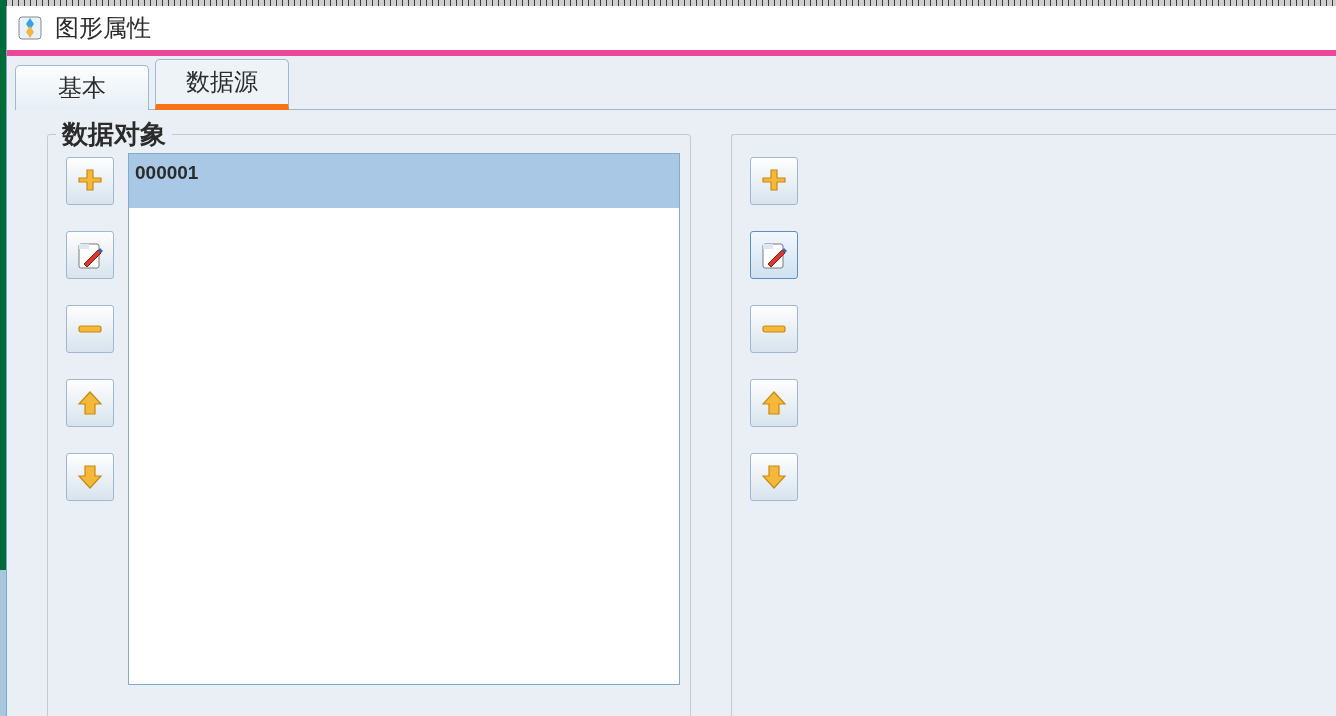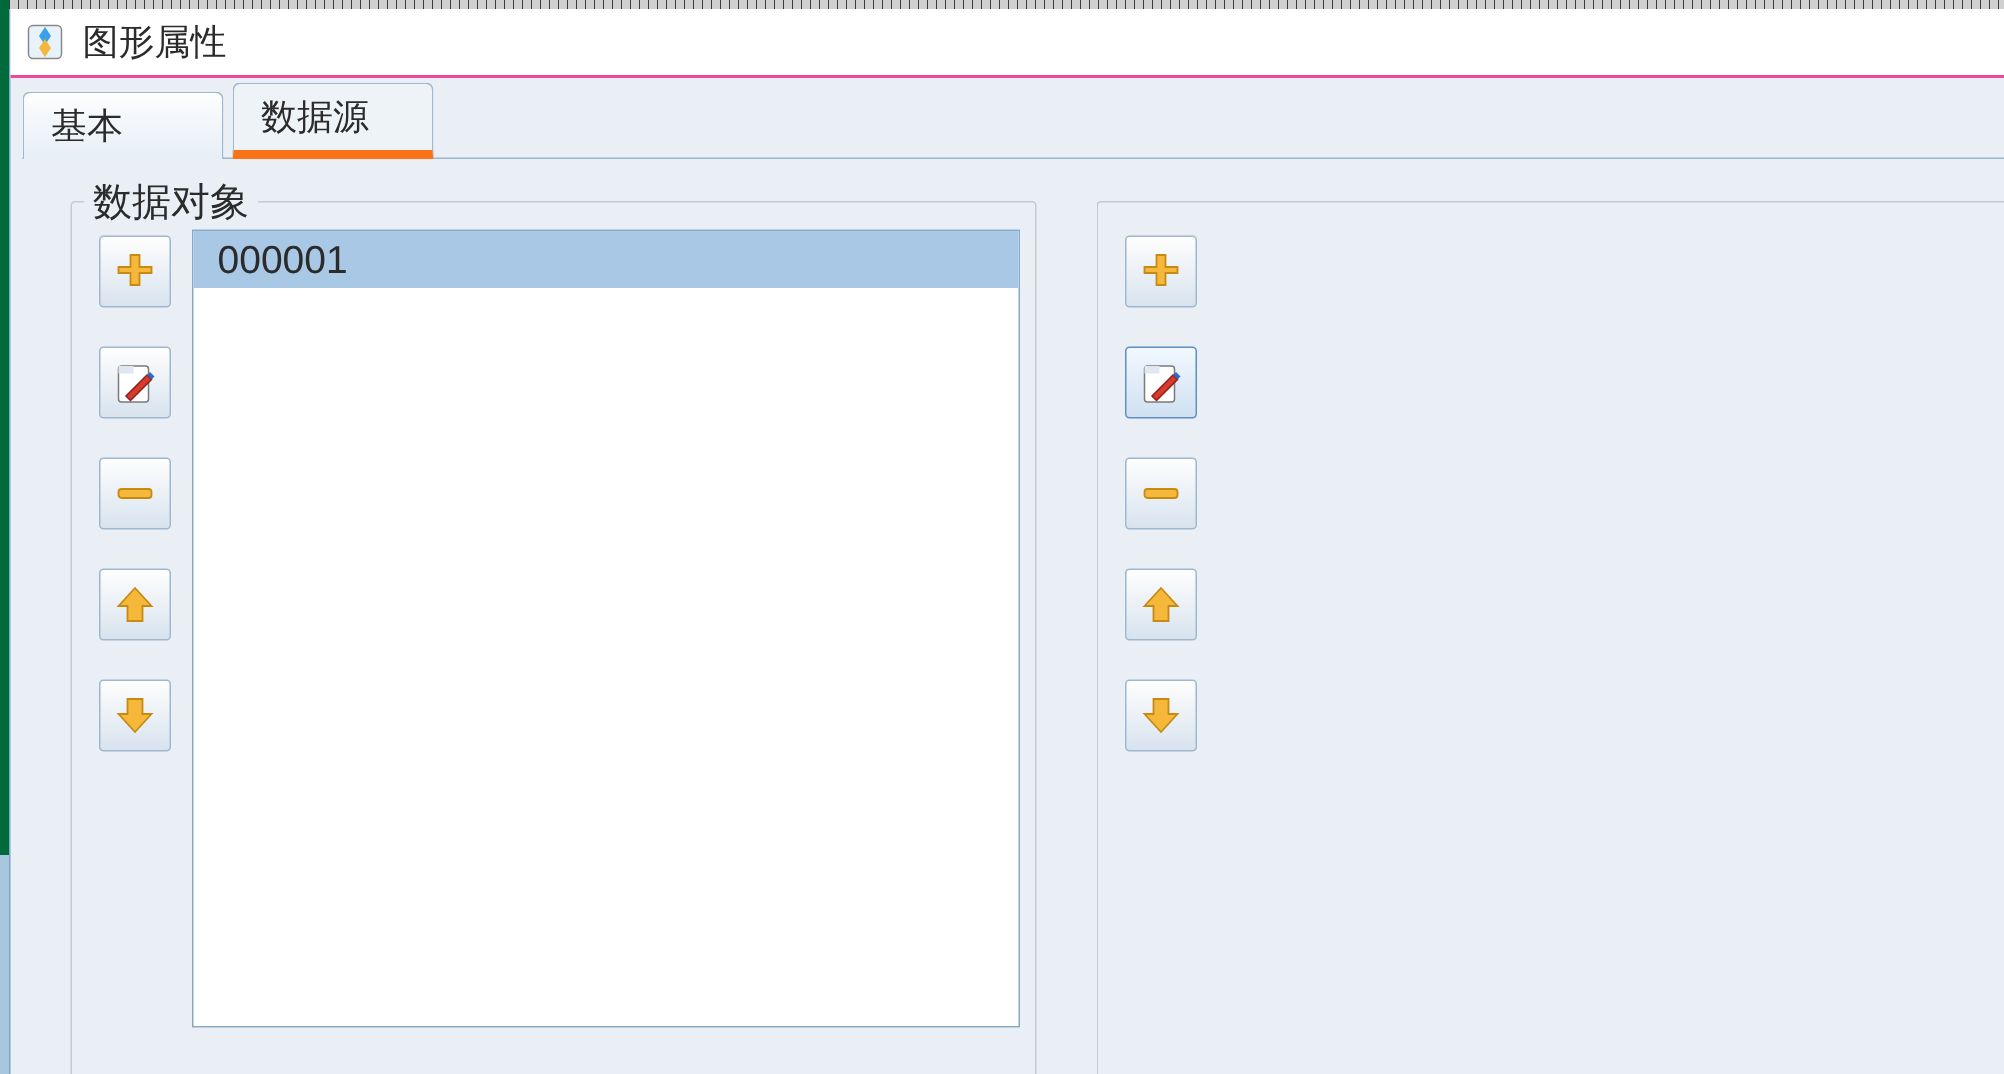--- a/index.html
+++ b/index.html
@@ -1,37 +1,37 @@
 <!DOCTYPE html>
 <html><head>
 <meta charset="utf-8">
 <style>
   html,body{margin:0;padding:0;width:1336px;height:716px;font-family:"Microsoft YaHei","SimSun",sans-serif;background:#006b3a;overflow:hidden;}
   .ruler{position:absolute;top:0;left:6px;right:0;height:6px;background:repeating-linear-gradient(90deg,#3a3a3a 0,#3a3a3a 1px,#d0d0d0 1px,#d0d0d0 6px);}
   .leftbar{position:absolute;top:0;left:0;width:6px;height:570px;background:#006b3a;}
   .leftbar2{position:absolute;top:570px;left:0;width:6px;bottom:0;background:#a8c6de;}
   .window{position:absolute;top:6px;left:6px;right:0;bottom:0;background:#e9eff5;border-left:1px solid #7ea6c8;}
-  .titlebar{height:44px;display:flex;align-items:center;padding:0 10px;background:#ffffff;border-bottom:2px solid #ec4899;font-size:24px;color:#2b2b2b;}
+  .titlebar{height:44px;display:flex;align-items:center;padding:0 10px;background:#ffffff;border-bottom:6px solid #ec4899;font-size:24px;color:#2b2b2b;}
   .titlebar .app-icon{width:26px;height:26px;margin-right:12px;}
   .tabs{height:48px;margin-top:6px;display:flex;align-items:flex-end;padding-left:8px;}
-  .tab{min-width:96px;height:44px;border:1px solid #9fb8cf;border-bottom:none;border-radius:5px 5px 0 0;margin-right:6px;background:linear-gradient(#fdfefe,#e6eef6);display:flex;align-items:center;justify-content:flex-start;font-size:24px;color:#2b2b2b;cursor:pointer;padding:0 18px;}
+  .tab{min-width:96px;height:44px;border:1px solid #9fb8cf;border-bottom:none;border-radius:5px 5px 0 0;margin-right:6px;background:linear-gradient(#fdfefe,#e6eef6);display:flex;align-items:center;justify-content:center;font-size:24px;color:#2b2b2b;cursor:pointer;padding:0 18px;}
   .tab.active{background:#eef3f8;border-bottom:6px solid #f97316;position:relative;z-index:2;}
   .tabline{height:1px;background:#9fb8cf;margin-top:-1px;margin-left:8px;margin-right:0;}
-  .content{position:absolute;top:104px;left:0;right:0;bottom:0;padding:24px 0 0 40px;}
+  .content{position:absolute;top:104px;left:0;right:0;bottom:0;padding:24px 0 0 40px;font-weight:bold;}
   .groups{display:flex;gap:40px;}
   .group{position:relative;border:1px solid #c9c9c9;border-radius:3px;padding-top:18px;flex-shrink:0;}
   .group.g1{width:642px;height:570px;}
   .group.g2{width:612px;height:570px;border-right:none;}
   .group-label{position:absolute;top:-18px;left:8px;background:#e9eff5;padding:0 6px;font-size:26px;color:#2b2b2b;}
   .group-body{display:flex;height:100%;padding:0 10px 0 18px;gap:14px;}
   .btncol{display:flex;flex-direction:column;gap:26px;width:48px;align-items:center;padding-top:4px;}
   .iconbtn{width:46px;height:46px;border:1px solid #9fb8cf;border-radius:3px;background:linear-gradient(#fefefe,#d8e3ee);display:flex;align-items:center;justify-content:center;cursor:pointer;}
   .iconbtn.selected{border:1px solid #5f8fbf;background:linear-gradient(#f2f8ff,#cfe1f2);}
   .listbox{flex:1;border:1px solid #84a9c9;background:#ffffff;height:530px;overflow:hidden;}
-  .listitem{height:38px;line-height:38px;padding:0 16px;font-size:26px;color:#2b2b2b;}
+  .listitem{height:54px;line-height:38px;padding:0 6px;font-size:19px;color:#2b2b2b;}
   .listitem.selected{background:#a9c8e6;}
   
   svg{display:block;}
 </style>
 </head>
 <body>
 
 <div class="ruler"></div>
 <div class="leftbar"></div>
 <div class="leftbar2"></div>

